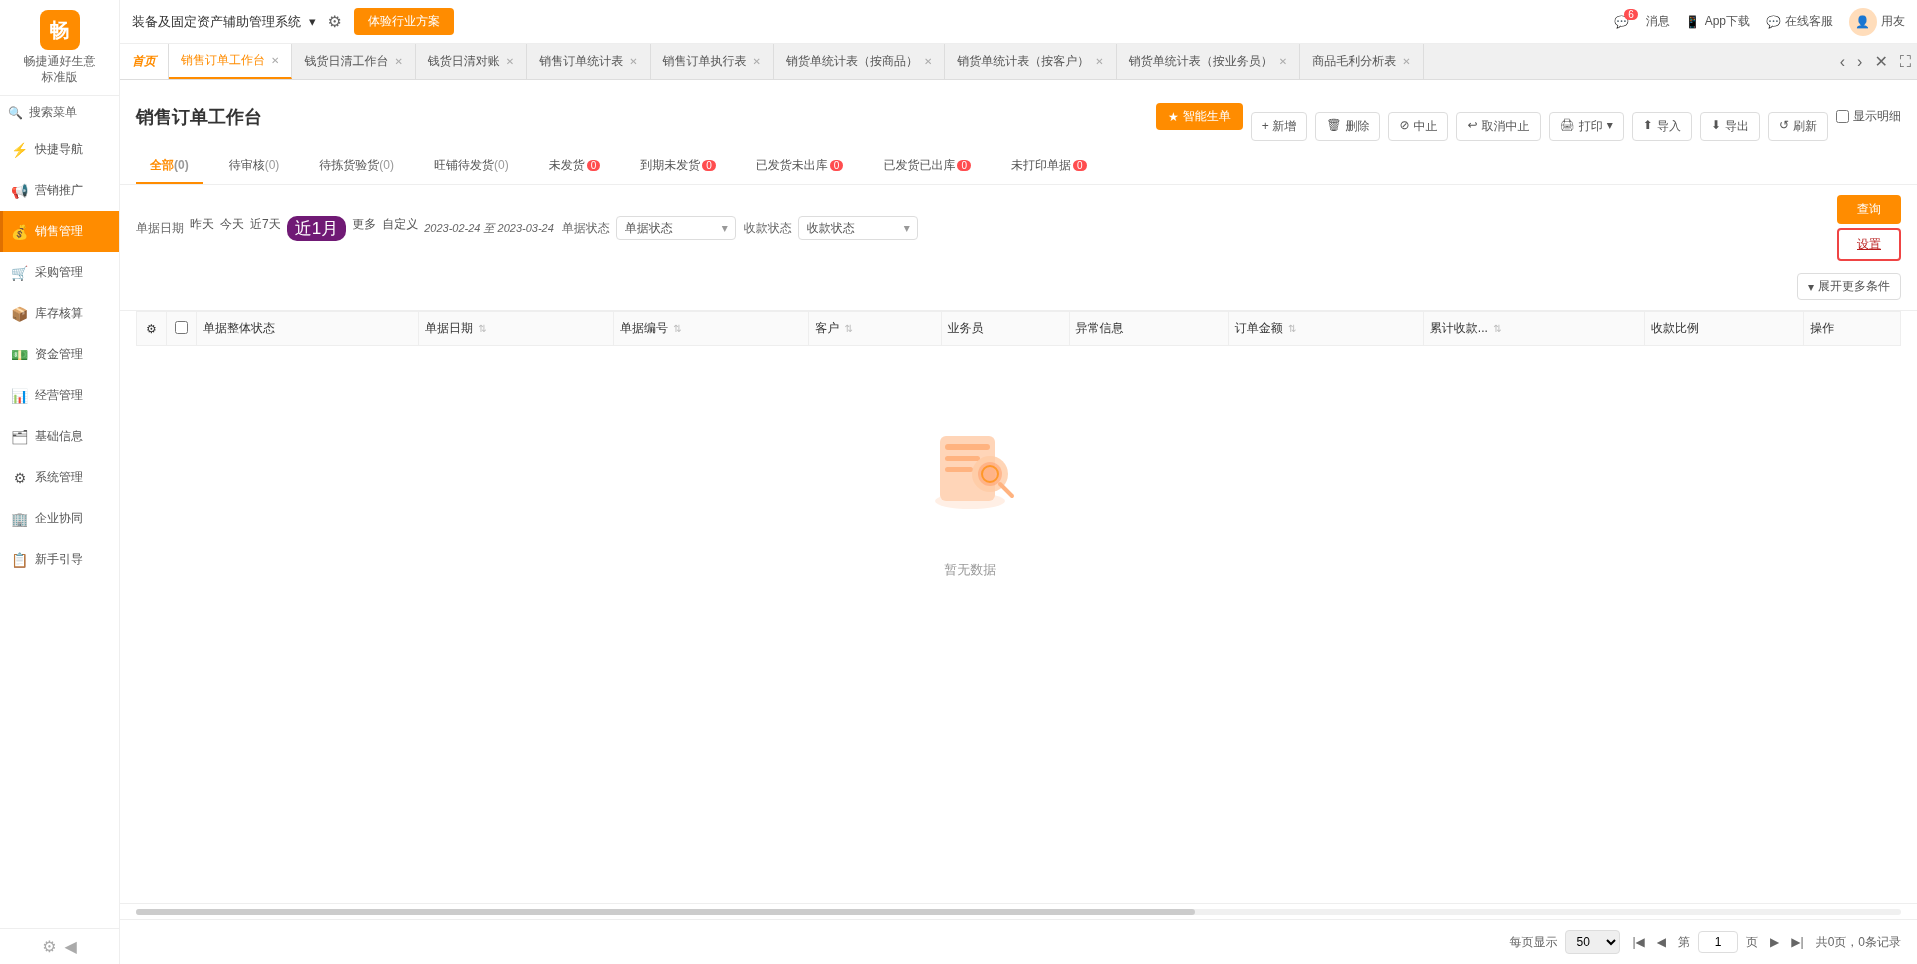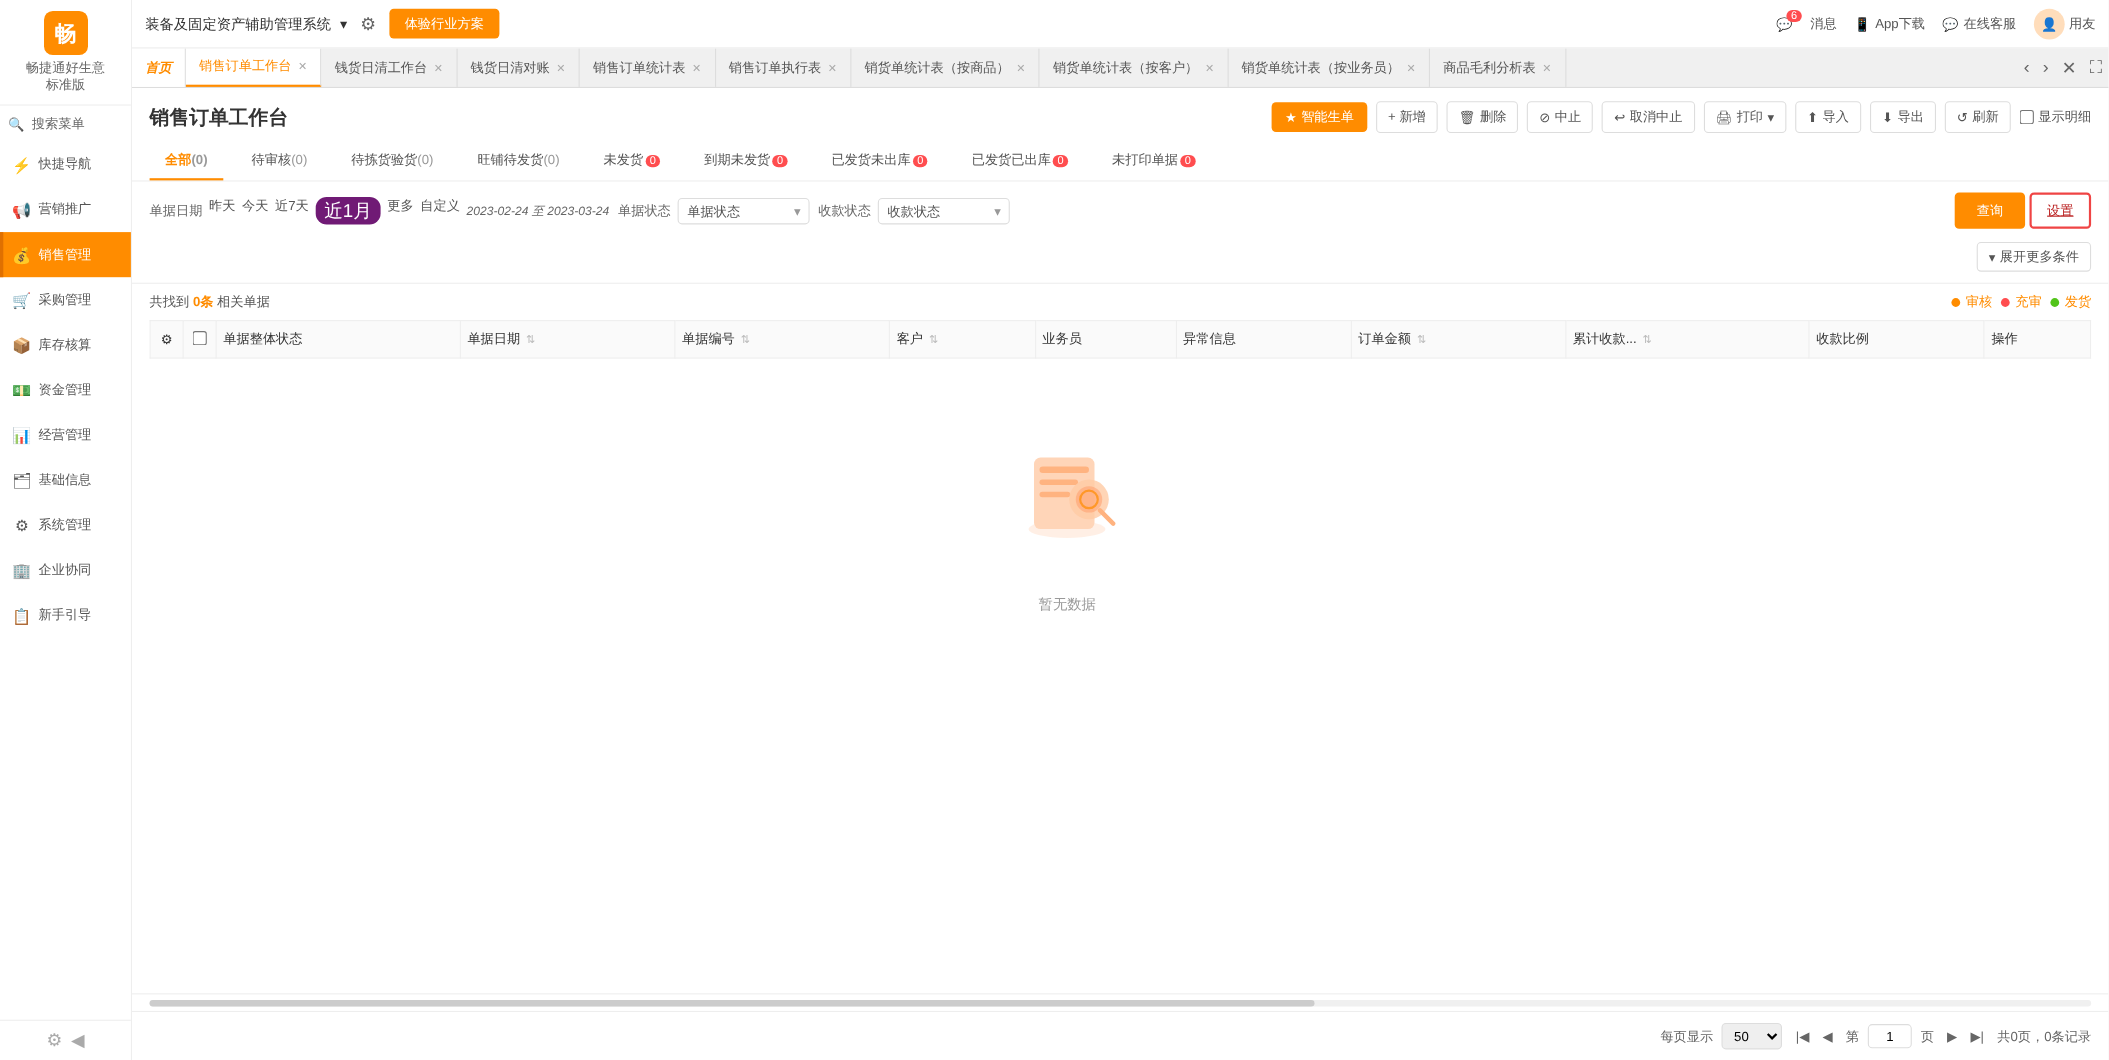--- a/index.html
+++ b/index.html
@@ -44,21 +44,21 @@
     .tabbar-maximize { cursor: pointer; color: #666; padding: 0 4px; font-size: 16px; }
 
     
     .content { flex: 1; overflow: auto; background: #fff; display: flex; flex-direction: column; }
 
     
     .page-header { display: flex; align-items: center; justify-content: space-between; padding: 12px 16px 8px; flex-shrink: 0; }
     .page-title { font-size: 18px; font-weight: bold; color: #333; }
     .page-actions { display: flex; align-items: center; gap: 8px; }
     .btn-smart { background: #ff8c00; color: white; border: none; border-radius: 4px; padding: 5px 12px; cursor: pointer; display: flex; align-items: center; gap: 4px; font-size: 12px; }
-    .btn-action { background: white; color: #555; border: 1px solid #ddd; border-radius: 4px; padding: 5px 10px; cursor: pointer; display: flex; align-items: center; gap: 4px; font-size: 12px; }
+    .btn-action { background: white; color: #555; border: 1px solid #ddd; border-radius: 4px; padding: 5px 10px; cursor: pointer; display: flex; align-items: flex-start; gap: 4px; font-size: 12px; margin-top: 20px; }
     .checkbox-label { display: flex; align-items: center; gap: 4px; color: #555; cursor: pointer; }
 
     
     .subtabs { display: flex; padding: 0 16px; border-bottom: 1px solid #eee; gap: 12px; flex-shrink: 0; }
     .subtab { padding: 8px 14px; cursor: pointer; color: #555; border-bottom: 2px solid transparent; font-size: 12px; white-space: nowrap; }
     .subtab.active { color: #ff8c00; border-bottom: 2px solid #ff8c00; font-weight: bold; }
     .subtab .count-badge { background: #ff4d4f; color: white; border-radius: 10px; font-size: 10px; padding: 0 4px; margin-left: 2px; }
     .subtab .count-zero { color: #999; }
 
     
@@ -68,21 +68,21 @@
     .filter-date-links { display: flex; gap: 6px; }
     .filter-date-link { color: #555; cursor: pointer; }
     .filter-date-current { background: #701a75; color: white; border-radius: 10px; padding: 1px 8px; font-size: 17px; cursor: pointer; }
     .filter-date-range { color: #666; font-size: 11px; font-style: italic; }
     .filter-select { border: 1px solid #ddd; border-radius: 4px; padding: 4px 24px 4px 8px; color: #555; background: white; appearance: none; cursor: pointer; min-width: 120px; }
     .filter-select-wrap { position: relative; display: inline-block; }
     .filter-select-wrap::after { content: '▾'; position: absolute; right: 8px; top: 50%; transform: translateY(-50%); color: #999; pointer-events: none; }
     .filter-expand { display: flex; align-items: center; gap: 4px; color: #555; cursor: pointer; border: 1px solid #ddd; border-radius: 4px; padding: 4px 10px; margin-left: auto; }
     .query-btn { background: #ff8c00; color: white; border: none; border-radius: 4px; padding: 6px 20px; cursor: pointer; font-size: 12px; }
     .settings-btn { background: white; color: #b91c1c; border: 2px solid #ef4444; border-radius: 4px; padding: 6px 14px; cursor: pointer; font-size: 12px; text-decoration: underline; }
-    .filter-buttons { display: flex; flex-direction: row; gap: 4px; margin-left: auto; }
+    .filter-buttons { display: flex; flex-direction: column; gap: 4px; margin-left: auto; }
 
     
     .table-toolbar { display: flex; align-items: center; padding: 8px 16px; gap: 8px; flex-shrink: 0; }
     .result-count { color: #555; }
     .result-count .highlight { color: #ff8c00; font-weight: bold; }
     .table-actions { margin-left: auto; display: flex; gap: 8px; }
     .table-action-btn { color: #ff8c00; cursor: pointer; display: flex; align-items: center; gap: 3px; }
     .table-action-btn .dot { width: 8px; height: 8px; border-radius: 50%; display: inline-block; margin-right: 2px; }
     .dot-orange { background: #ff8c00; }
     .dot-red { background: #ff4d4f; }
@@ -377,41 +377,20 @@
       </div>
 
       <div style="width:100%; display:flex; justify-content:center; margin-top:4px;">
         <div class="filter-expand">
           <span>▾</span>
           <span>展开更多条件</span>
         </div>
       </div>
     </div>
 
-    <div class="table-toolbar">
-      <span class="result-count">
-        <span>共找到</span>
-        <span class="highlight">0条</span>
-        <span>相关单据</span>
-      </span>
-      <div class="table-actions">
-        <span class="table-action-btn">
-          <span class="dot dot-orange"></span>
-          <span>审核</span>
-        </span>
-        <span class="table-action-btn">
-          <span class="dot dot-red"></span>
-          <span>充审</span>
-        </span>
-        <span class="table-action-btn">
-          <span class="dot dot-green"></span>
-          <span>发货</span>
-        </span>
-      </div>
-    </div>
 
     <div class="table-wrap">
       <table>
         <thead>
           <tr>
             <th class="th-settings">⚙</th>
             <th class="th-checkbox"><input type="checkbox" style=""></th>
             <th>
               <span>单据整体状态</span>
             </th>

